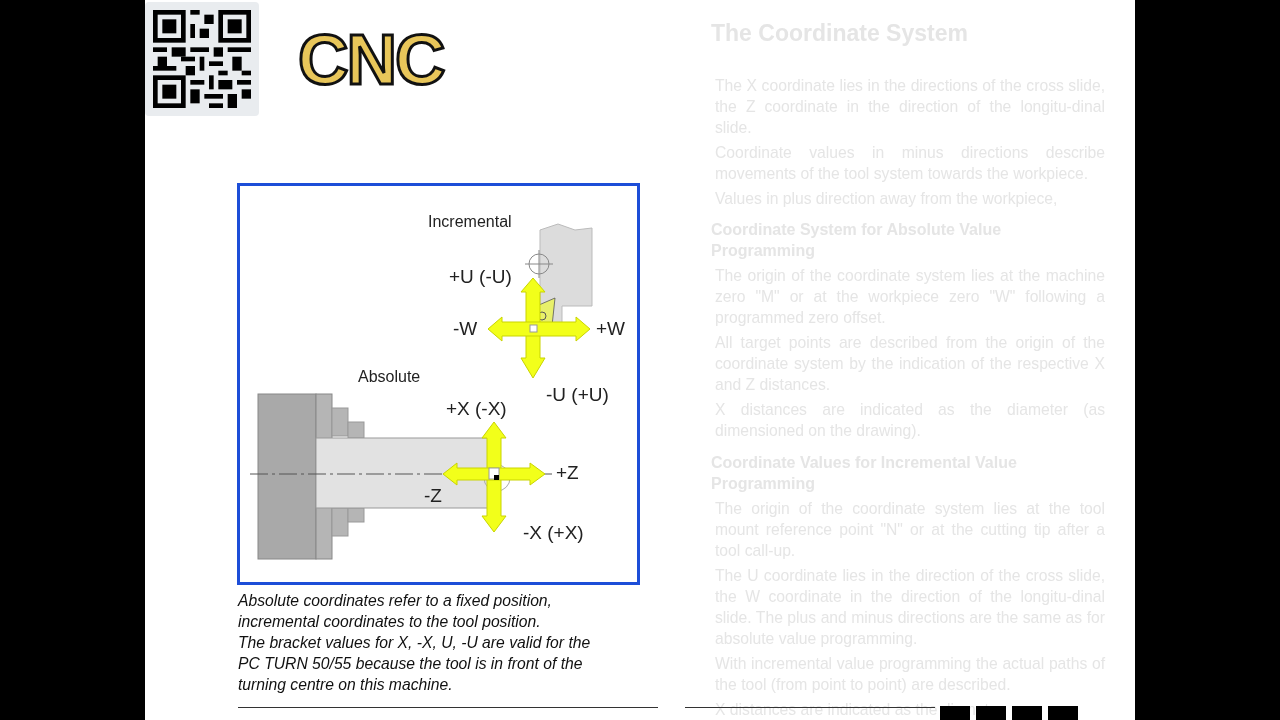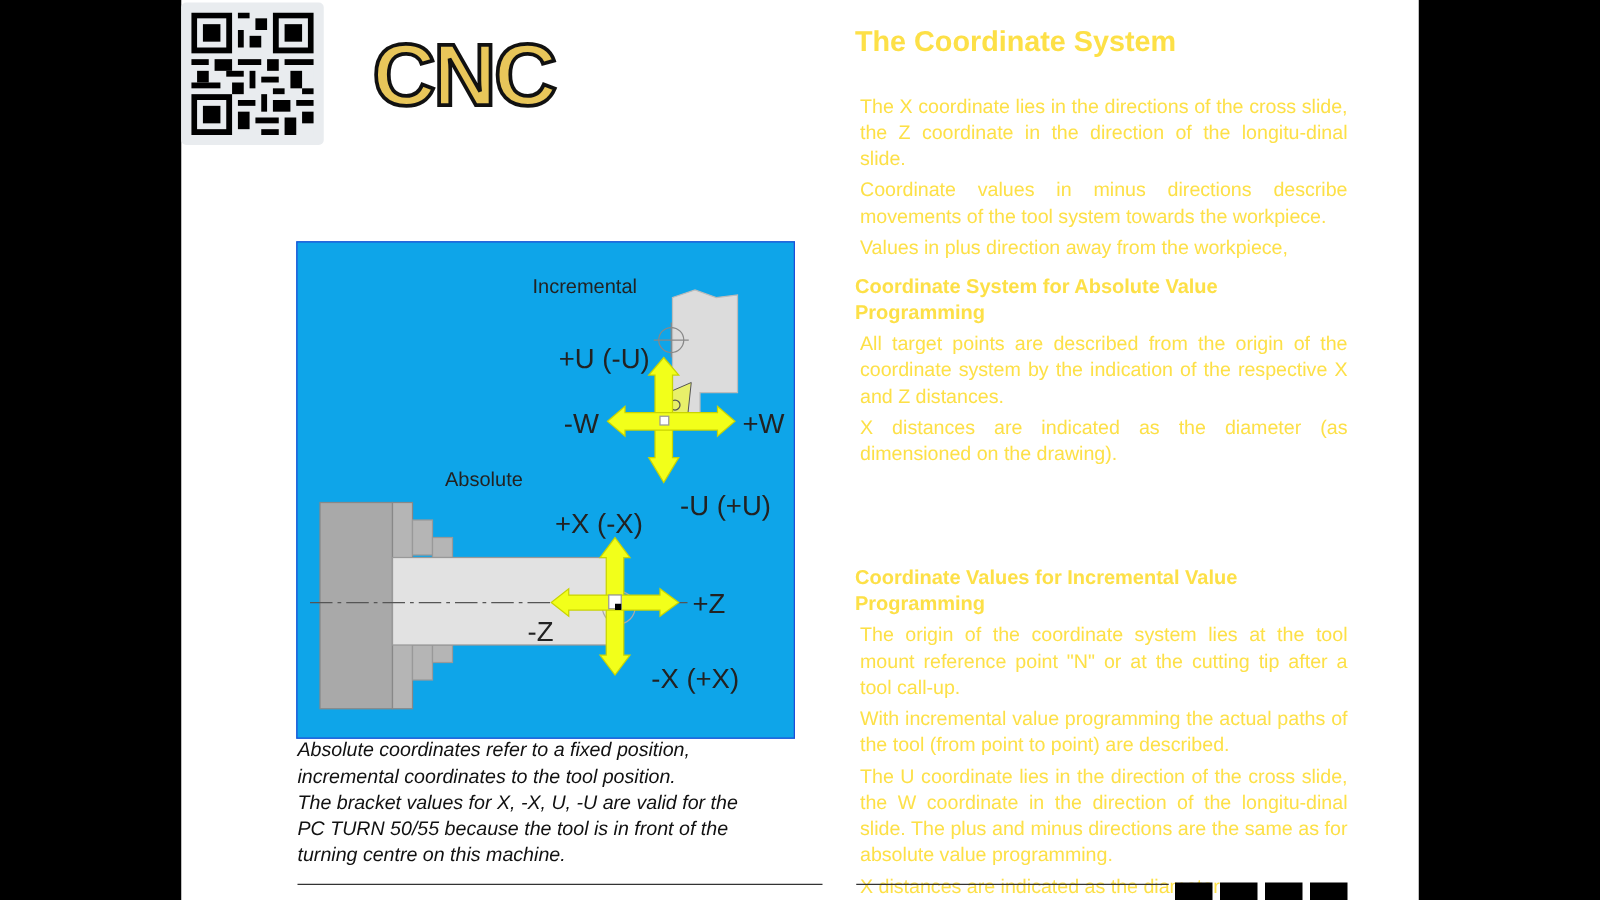--- a/index.html
+++ b/index.html
@@ -1,27 +1,27 @@
 <!DOCTYPE html>
 <html><head>
 <meta charset="utf-8">
 <style>
   html,body{margin:0;padding:0;}
   body{width:1280px;height:720px;background:#000;position:relative;overflow:hidden;font-family:"Liberation Sans",sans-serif;}
   .page{position:absolute;left:145px;top:0;width:990px;height:720px;background:#fff;}
   .qr{position:absolute;left:145px;top:2px;width:114px;height:114px;background:#e9ecef;border-radius:4px;}
   .qr svg{position:absolute;left:8px;top:8px;}
   .cnc{position:absolute;left:298px;top:20px;font-size:70px;font-weight:bold;color:#e8c65a;-webkit-text-stroke:3px #111;letter-spacing:-2px;line-height:80px;}
-  .figure{position:absolute;left:237px;top:193px;width:397px;height:396px;border:1px solid #1d4ed8;background:#0ea5e9;}
+  .figure{position:absolute;left:237px;top:183px;width:397px;height:396px;border:3px solid #1d4ed8;background:#ffffff;}
   .figure svg{position:absolute;left:0;top:0;}
-  .lbl{position:absolute;font-size:22px;color:#222;white-space:nowrap;}
+  .lbl{position:absolute;font-size:19px;color:#222;white-space:nowrap;}
   .lbl.small{font-size:16px;}
   .caption{position:absolute;left:238px;top:590px;width:420px;font-size:15.7px;font-style:italic;line-height:21px;color:#111;}
   .rule-left{position:absolute;left:238px;top:707px;width:420px;height:1px;background:#333;}
-  .right{position:absolute;left:684px;width:398px;color:#fde047;}
+  .right{position:absolute;left:711px;width:398px;color:#e5e5e5;}
   .title{top:20px;font-size:23px;font-weight:bold;}
   .para{font-size:15.7px;line-height:21px;text-align:justify;}
   .para p{margin:4px;}
   .sub{font-weight:bold;font-size:16px;line-height:21px;}
   .p1{top:71px;}
   .h2{top:219px;}
   .p2{top:261px;}
   .h3{top:452px;}
   .p3{top:494px;}
   .rule-right{position:absolute;left:685px;top:707px;width:250px;height:1px;background:#333;}
@@ -142,29 +142,30 @@
 <div class="right title">The Coordinate System</div>
 
 <div class="right para p1">
   <p>The X coordinate lies in the directions of the cross slide, the Z coordinate in the direction of the longitu-dinal slide.</p>
   <p>Coordinate values in minus directions describe movements of the tool system towards the workpiece.</p>
   <p>Values in plus direction away from the workpiece,</p>
 </div>
 
 <div class="right sub h2">Coordinate System for Absolute Value Programming</div>
 <div class="right para p2">
+  <p>The origin of the coordinate system lies at the machine zero "M" or at the workpiece zero "W" following a programmed zero offset.</p>
   <p>All target points are described from the origin of the coordinate system by the indication of the respective X and Z distances.</p>
   <p>X distances are indicated as the diameter (as dimensioned on the drawing).</p>
 </div>
 
 <div class="right sub h3">Coordinate Values for Incremental Value Programming</div>
 <div class="right para p3">
   <p>The origin of the coordinate system lies at the tool mount reference point "N" or at the cutting tip after a tool call-up.</p>
+  <p>The U coordinate lies in the direction of the cross slide, the W coordinate in the direction of the longitu-dinal slide. The plus and minus directions are the same as for absolute value programming.</p>
   <p>With incremental value programming the actual paths of the tool (from point to point) are described.</p>
-  <p>The U coordinate lies in the direction of the cross slide, the W coordinate in the direction of the longitu-dinal slide. The plus and minus directions are the same as for absolute value programming.</p>
   <p>X distances are indicated as the diameter.</p>
 </div>
 
 <div class="rule-right"></div>
 <div class="emco">
   <span></span>
   <span></span>
   <span></span>
   <span></span>
 </div>

